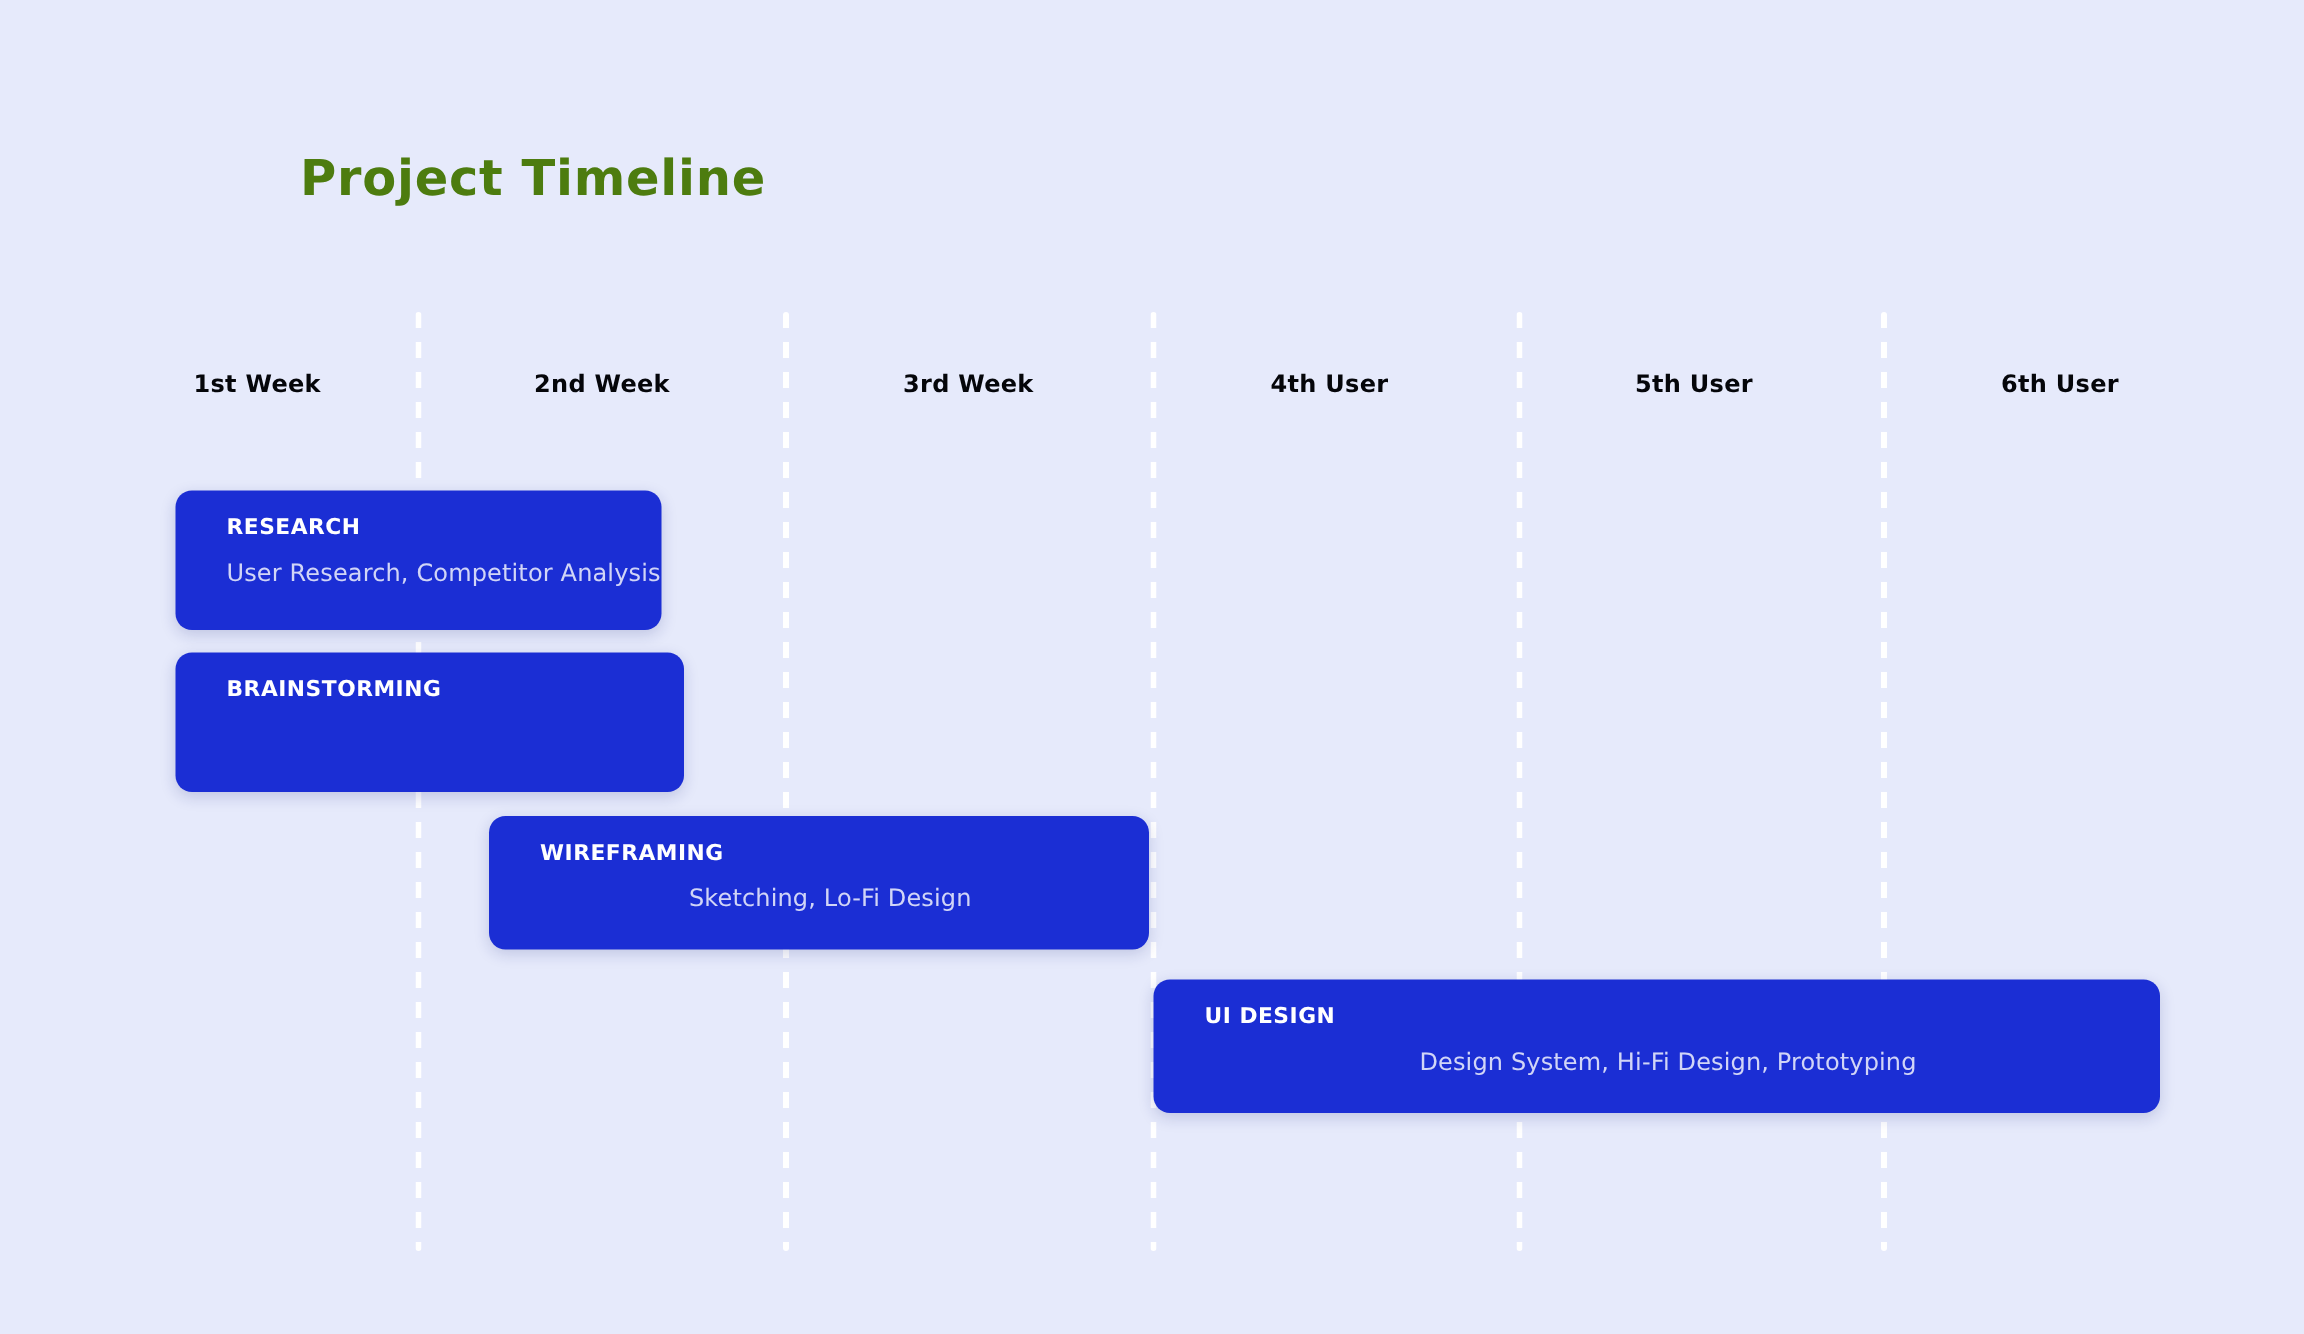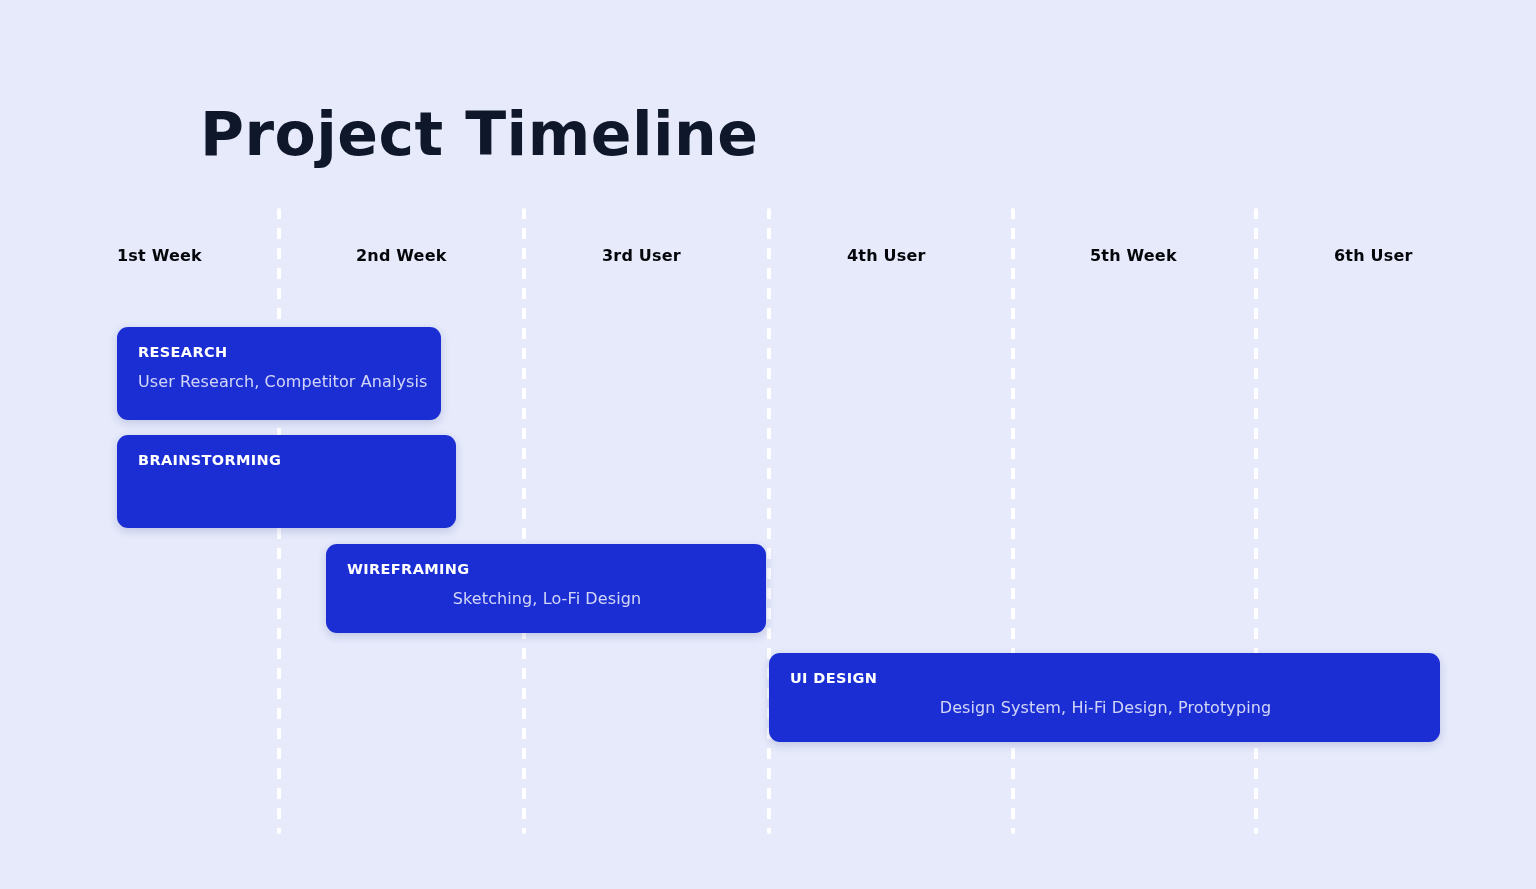--- a/index.html
+++ b/index.html
@@ -20,24 +20,24 @@
     left: 0; top: 0;
     width: 1536px;
     height: 889px;
   }
 
   
   #page-title {
     position: absolute;
     left: 200px;
     top: 101px;
-    font-size: 60px;
+    font-size: 33px;
     font-weight: 700;
     letter-spacing: 0.5px;
-    color: #0f172a;
+    color: #4d7c0f;
     font-family: "DejaVu Sans", "Liberation Sans", sans-serif;
     white-space: nowrap;
     line-height: 1.1;
   }
 
   
   .grid-line {
     position: absolute;
     top: 208px;
     width: 4px;
@@ -65,21 +65,21 @@
     font-family: "DejaVu Sans", "Liberation Sans", sans-serif;
   }
 
   
   .task-card {
     position: absolute;
     background: #1b2ed4;
     border-radius: 11px;
     box-shadow: 0 3px 10px rgba(20, 32, 120, 0.18);
     box-sizing: border-box;
-    padding: 17px 19px 16px 21px;
+    padding: 17px 19px 16px 34px;
     overflow: hidden;
   }
   .task-title {
     font-size: 14.5px;
     font-weight: 700;
     letter-spacing: 0.35px;
     color: #ffffff;
     line-height: 1.15;
     white-space: nowrap;
     font-family: "DejaVu Sans", "Liberation Sans", sans-serif;
@@ -102,25 +102,25 @@
 <div id="canvas">
 
   <div id="page-title">Project Timeline</div>
 
   <div class="grid-line" style="left:277px"></div>
   <div class="grid-line" style="left:522px"></div>
   <div class="grid-line" style="left:767px"></div>
   <div class="grid-line" style="left:1011px"></div>
   <div class="grid-line" style="left:1254px"></div>
 
-  <div class="week-label" style="left:117px">1st Week</div>
+  <div class="week-label" style="left:129px">1st Week</div>
   <div class="week-label" style="left:356px">2nd Week</div>
-  <div class="week-label" style="left:602px">3rd User</div>
+  <div class="week-label" style="left:602px">3rd Week</div>
   <div class="week-label" style="left:847px">4th User</div>
-  <div class="week-label" style="left:1090px">5th Week</div>
+  <div class="week-label" style="left:1090px">5th User</div>
   <div class="week-label" style="left:1334px">6th User</div>
 
   <div class="task-card" style="left:117px; top:327px; width:324px; height:93px;">
     <div class="task-title">RESEARCH</div>
     <div class="task-sub">User Research, Competitor Analysis</div>
   </div>
 
   <div class="task-card" style="left:117px; top:435px; width:339px; height:93px;">
     <div class="task-title">BRAINSTORMING</div>
   </div>

